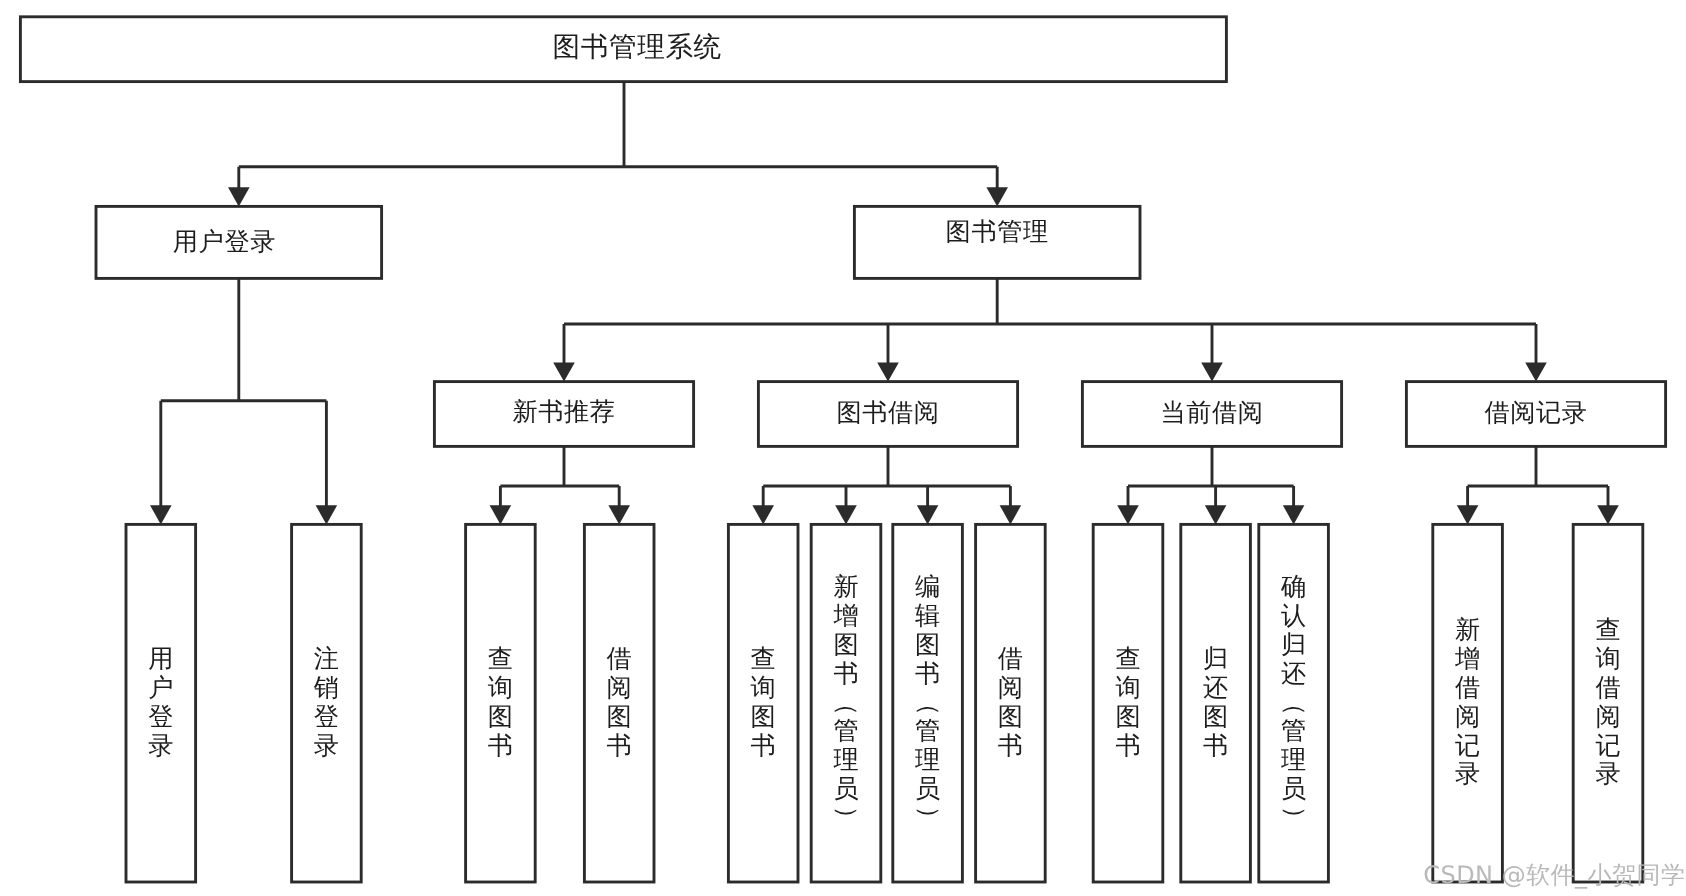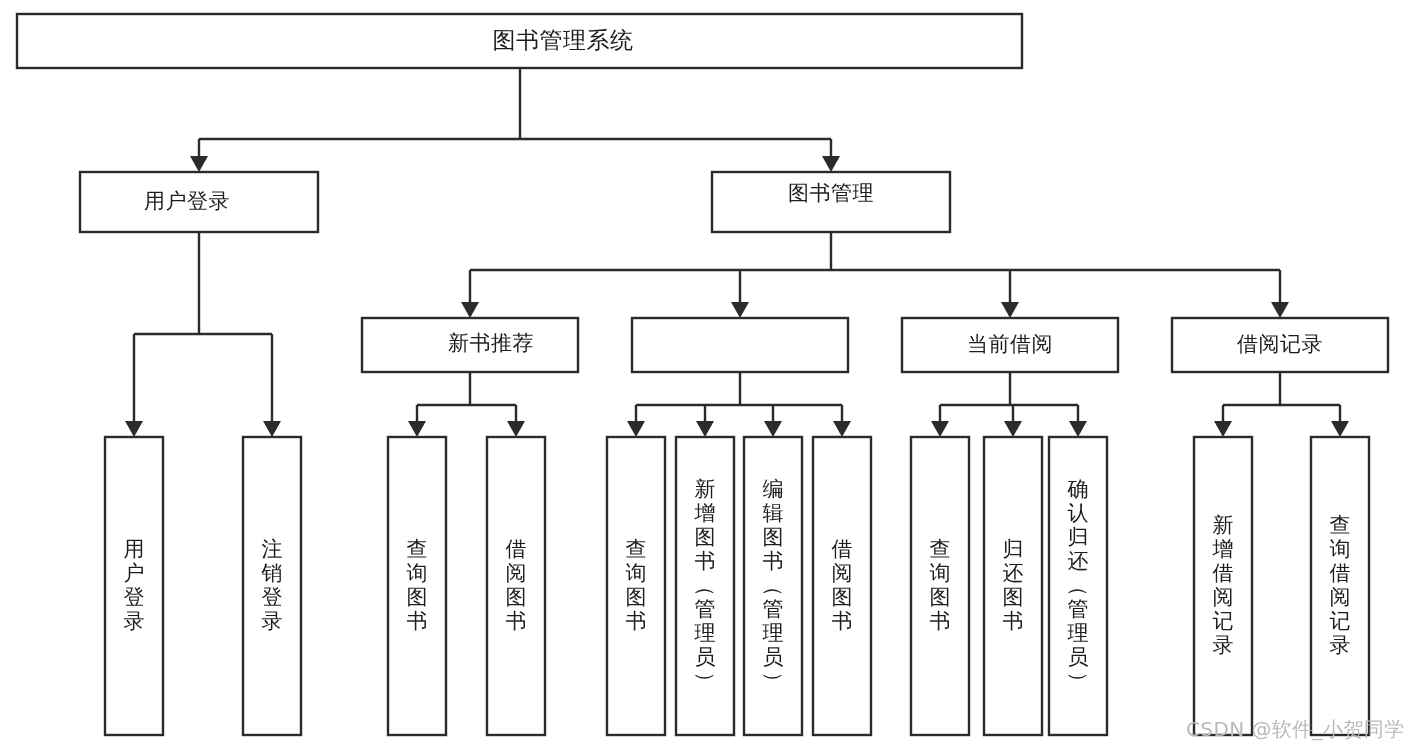--- a/index.html
+++ b/index.html
@@ -143,26 +143,27 @@
     <polygon class="arrow-head" points="931,421 949,421 940,437"></polygon>
     <polygon class="arrow-head" points="1004,421 1022,421 1013,437"></polygon>
     <polygon class="arrow-head" points="1069,421 1087,421 1078,437"></polygon>
 
     <path class="connector" d="M 1280 372 L 1280 405 M 1223 405 L 1340 405 M 1223 405 L 1223 425 M 1340 405 L 1340 425"></path>
     <polygon class="arrow-head" points="1214,421 1232,421 1223,437"></polygon>
     <polygon class="arrow-head" points="1331,421 1349,421 1340,437"></polygon>
 
   </svg>
 
-  <div class="h-label title-label" style="left:17px; top:14px; width:1028px; height:54px;margin-left:32px;">图书管理系统</div>
+  <div class="h-label title-label" style="left:17px; top:14px; width:1028px; height:54px;">图书管理系统</div>
 
   <div class="h-label" style="left:68px; top:172px; width:238px; height:60px;">用户登录</div>
   <div class="h-label" style="left:712px; top:172px; width:238px; height:44px;text-align:right;">图书管理</div>
 
-  <div class="h-label" style="left:362px; top:318px; width:216px; height:52px;margin-left:21px;">新书推荐</div>
+  <div class="h-label" style="left:362px; top:318px; width:216px; height:52px;">新书推荐</div>
+  <div class="h-label" style="left:632px; top:318px; width:216px; height:54px;">图书借阅</div>
   <div class="h-label" style="left:1172px; top:318px; width:216px; height:54px;">借阅记录</div>
   <div class="h-label" style="left:902px; top:318px; width:216px; height:54px;">当前借阅</div>
 
   <div class="v-label" style="left: 105px; top: 437px; width: 58px; height: 298px; padding-top: 101px;">
       <span class="vchar">用</span>
       <span class="vchar">户</span>
       <span class="vchar">登</span>
       <span class="vchar">录</span>
     </div>
   <div class="v-label" style="left: 243px; top: 437px; width: 58px; height: 298px; padding-top: 101px;">

